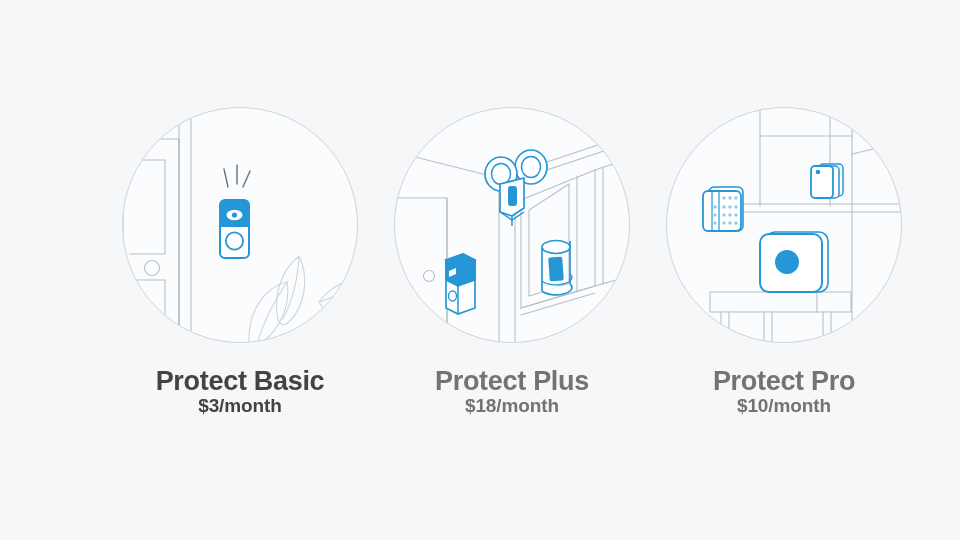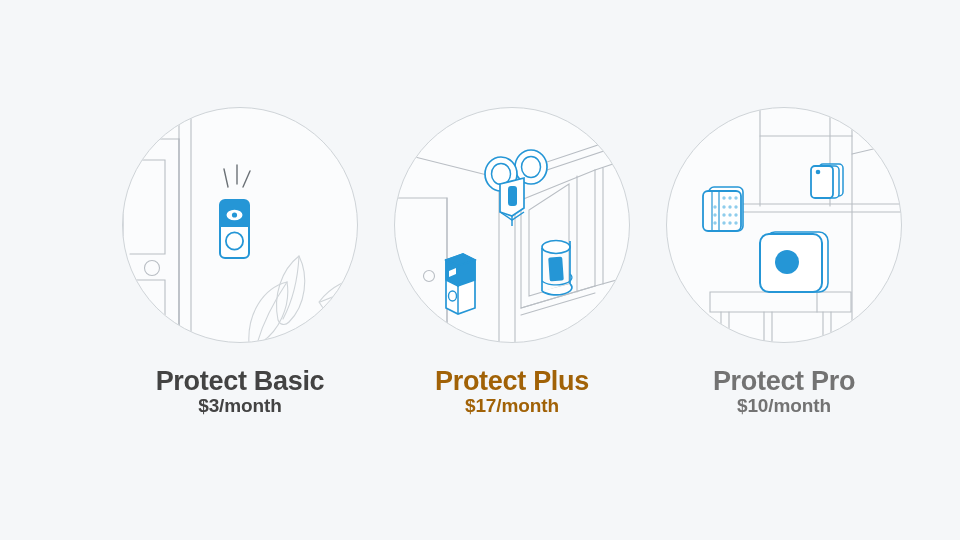--- a/index.html
+++ b/index.html
@@ -58,21 +58,21 @@
     white-space: nowrap;
   }
   .plan-price {
     margin-top: 0;
     font-size: 19px;
     font-weight: bold;
     letter-spacing: -0.1px;
     white-space: nowrap;
   }
   .tier-basic .plan-name, .tier-basic .plan-price { color: #434343; }
-  .tier-plus  .plan-name, .tier-plus  .plan-price { color: #a16207; }
+  .tier-plus  .plan-name, .tier-plus  .plan-price { color: #737373; }
   .tier-pro   .plan-name, .tier-pro   .plan-price { color: #737373; }
 </style>
 </head>
 <body style="background: rgb(245, 247, 249);">
 
 <div id="plans-row">
 
   <div class="plan-card tier-basic">
     <div class="illus-circle">
       <svg width="236" height="236" viewBox="0 0 236 236" fill="none">
@@ -180,21 +180,21 @@
           <path d="M147 140 L147 183" stroke-width="1.7"></path>
           <path d="M175 133 L175 176" stroke-width="1.7"></path>
           <ellipse cx="161" cy="139" rx="14" ry="6.5" stroke-width="1.7"></ellipse>
           <path d="M147 183 a14 6.5 0 0 0 28 -7" stroke-width="1.7" fill="#ffffff"></path>
           <path d="M147 173 a14 6.5 0 0 0 28 -7" stroke-width="1.3" fill="none"></path>
           <rect x="154" y="149" width="14" height="24" rx="2" fill="#2596d6" stroke="none" transform="rotate(-4 161 161)"></rect>
         </g>
       </svg>
     </div>
     <div class="plan-name">Protect Plus</div>
-    <div class="plan-price">$17/month</div>
+    <div class="plan-price">$18/month</div>
   </div>
 
   <div class="plan-card tier-pro">
     <div class="illus-circle">
       <svg width="236" height="236" viewBox="0 0 236 236" fill="none">
         <g stroke="#b9bec4" stroke-width="1.1" fill="none" stroke-linecap="round">
 
           <path d="M93 0 L93 98"></path>
           <path d="M93 28 L185 28"></path>
           <path d="M163 0 L163 98"></path>

